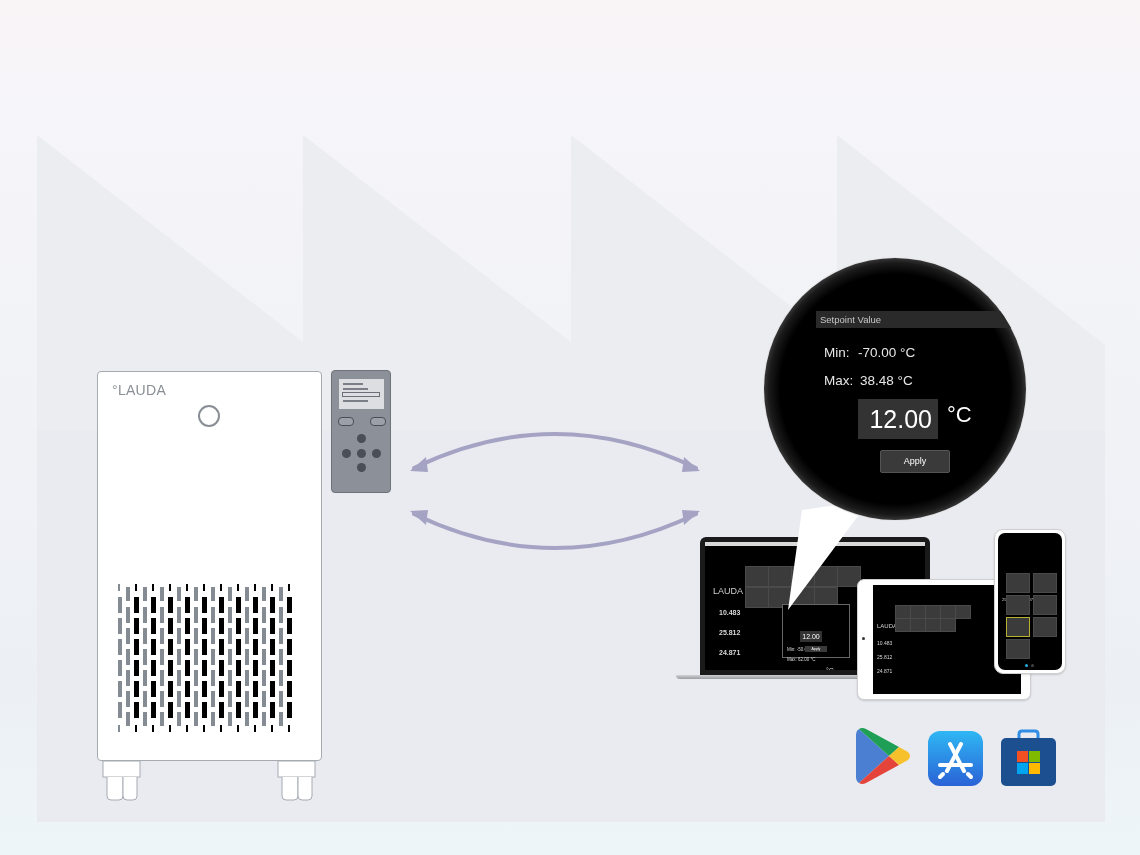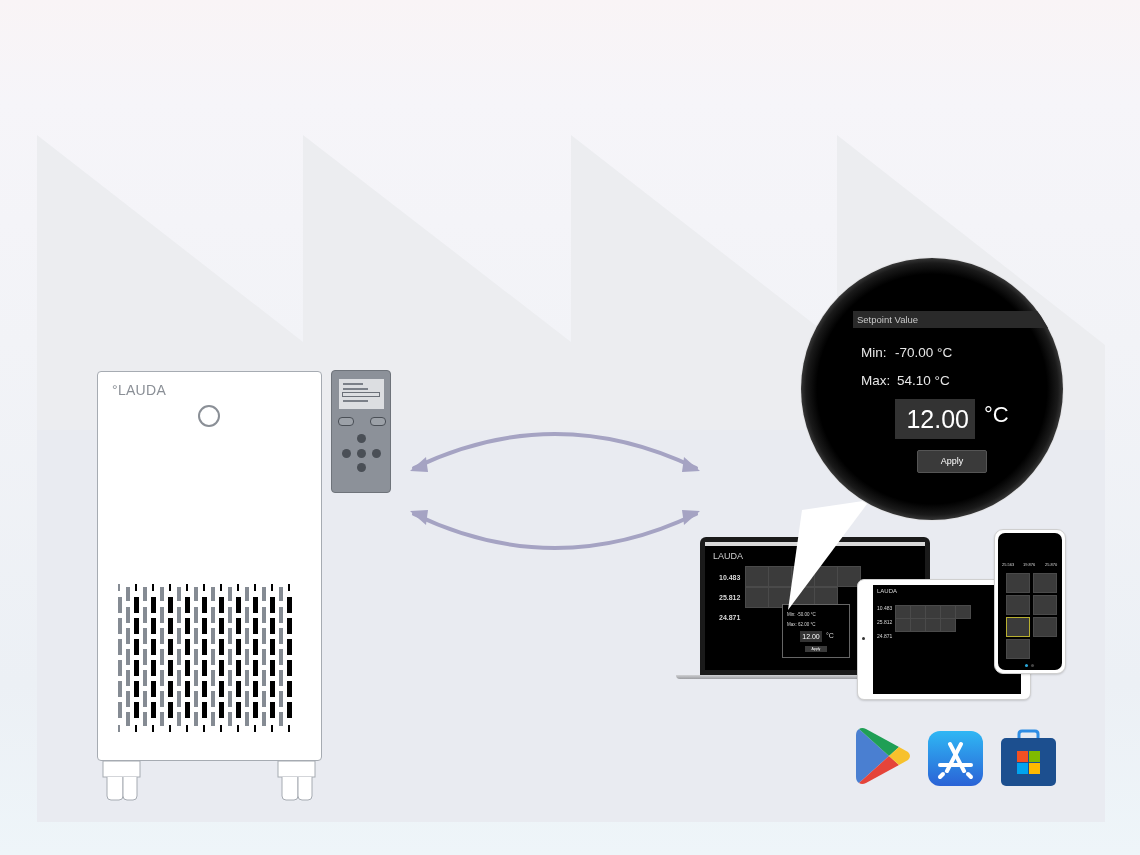--- a/index.html
+++ b/index.html
@@ -4,41 +4,41 @@
 <style>
   html, body { margin:0; padding:0; }
   body {
     width:1140px; height:855px; position:relative; overflow:hidden;
     background: linear-gradient(180deg, #f9f4f6 0%, #f6f5f9 12%, #f2f3f7 40%, #ecf0f5 80%, #eef5f9 100%);
     font-family: "Liberation Sans", sans-serif;
   }
   .abs { position:absolute; }
   svg { display:block; }
   .magnifier {
-    position:absolute; left:801px; top:258px; width:262px; height:262px; border-radius:50%;
+    position:absolute; left:764px; top:258px; width:262px; height:262px; border-radius:50%;
     background: radial-gradient(circle at 50% 50%, #000 0%, #000 62%, #1a1a1a 68%, #6b6b6b 76%, #d6d6d6 84%, #f0f0f0 92%, #e8e8e8 100%);
     overflow:hidden;
     box-shadow: 0 0 0 1px #e4e4e6;
   }
   .mag-titlebar {
     position:absolute; left:52px; top:53px; width:240px; height:17px; background:#2a2a2a;
     color:#c8c8c8; font-size:9.5px; line-height:17px; padding-left:4px;
   }
   .mag-text { position:absolute; color:#e6e6e6; font-size:13.5px;text-align:center; }
   .mag-input {
     position:absolute; left:94px; top:141px; width:80px; height:40px; background:#333;
     color:#fff; font-size:25px; line-height:40px; text-align:right; padding-right:6px; box-sizing:border-box;
   }
   .mag-unit { position:absolute; left:183px; top:144px; color:#fff; font-size:22px; }
   .mag-apply {
     position:absolute; left:116px; top:192px; width:68px; height:21px; background:#3a3a3a; border:1px solid #555;
     border-radius:2px; color:#fff; font-size:9px; line-height:21px; text-align:center;
   }
   .screen { background:#000; position:absolute; overflow:hidden; }
-  .dev-text { position:absolute; color:#d8d8d8; font-size:7px; }
+  .dev-text { position:absolute; color:#d8d8d8; font-size:7px;margin-top:35px; }
   .tile { position:absolute; background:#3b3b3b; border:1px solid #4a4a4a; }
 </style>
 </head>
 <body>
 
 <svg class="abs" style="left:0;top:0" width="1140" height="855">
   <polygon fill="#ecedf0" points="37,135 303,342 303,135 571,342 571,135 837,342 837,135 1105,345 1105,822 37,822"></polygon>
   <rect x="37" y="430" width="1068" height="392" fill="#e7eaf2" opacity="0.55"></rect>
 </svg>
 
@@ -251,21 +251,21 @@
 
 <svg class="abs" style="left:780px;top:470px" width="120" height="145">
   <polygon points="8,140 22,40 90,30" fill="#fff"></polygon>
 </svg>
 
 <div class="magnifier">
   <div class="mag-titlebar">Setpoint Value</div>
   <div class="mag-text" style="left:60px;top:87px;">Min:</div>
   <div class="mag-text" style="left:94px;top:87px;">-70.00 °C</div>
   <div class="mag-text" style="left:60px;top:115px;">Max:</div>
-  <div class="mag-text" style="left:96px;top:115px;">54.10 °C</div>
+  <div class="mag-text" style="left:96px;top:115px;">38.48 °C</div>
   <div class="mag-input">12.00</div>
   <div class="mag-unit">°C</div>
   <div class="mag-apply">Apply</div>
 </div>
 
 <svg class="abs" style="left:855px;top:725px" width="58" height="62">
   <path d="M4 4 L34 31 L4 58 Q1 56 1 52 V10 Q1 6 4 4 Z" fill="#4a7fd1"></path>
   <path d="M4 4 Q7 2 11 4 L44 22 L34 31 Z" fill="#1f9f55"></path>
   <path d="M4 58 Q7 60 11 58 L44 40 L34 31 Z" fill="#e5443a"></path>
   <path d="M44 22 L53 27 Q57 31 53 35 L44 40 L34 31 Z" fill="#f7c12c"></path>

